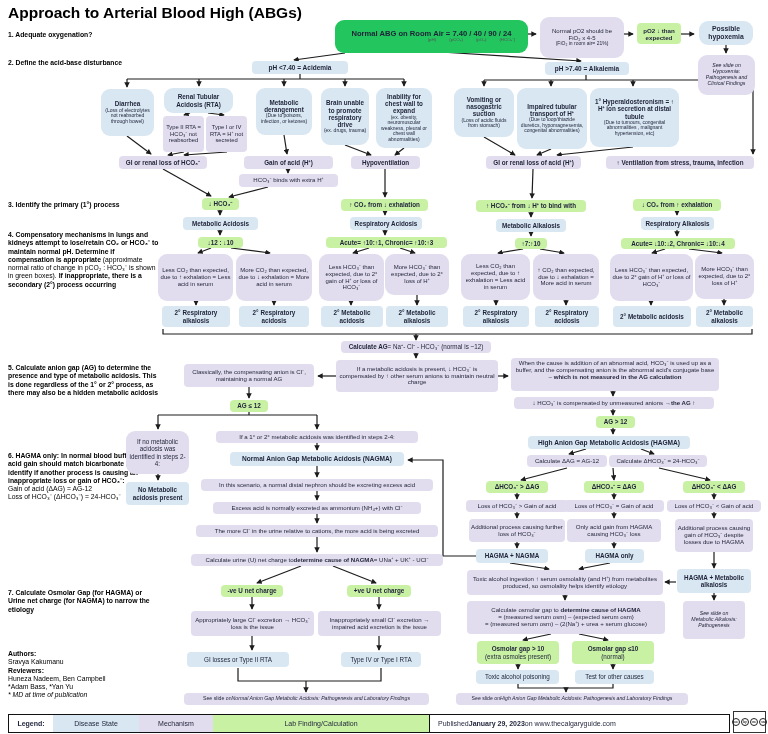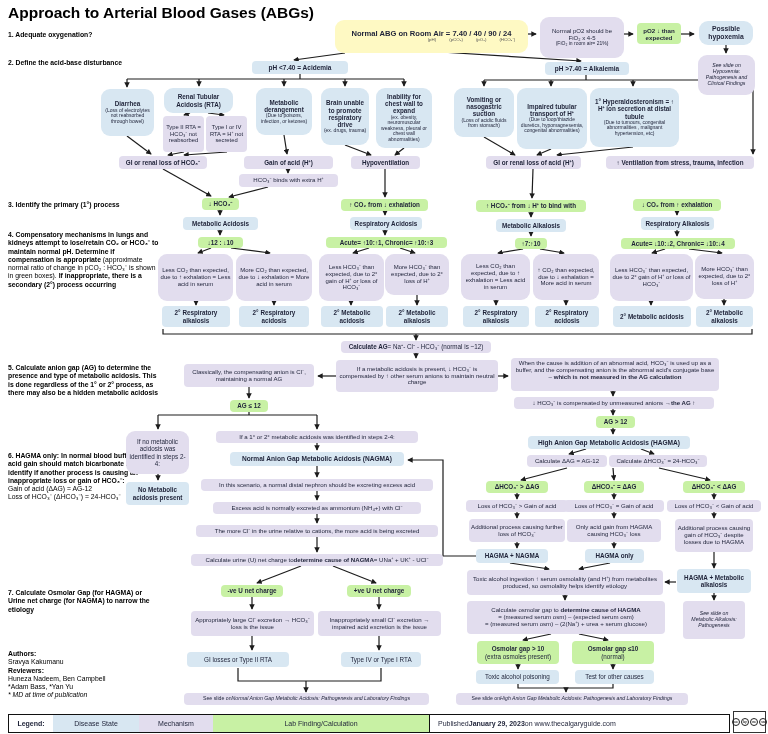--- a/index.html
+++ b/index.html
@@ -4,21 +4,21 @@
 <style>
   html,body{margin:0;padding:0;background:#fff;}
   #canvas{position:relative;width:768px;height:734px;background:#fff;overflow:hidden;
     font-family:"Liberation Sans",sans-serif;color:#1e2238;}
   .b{position:absolute;box-sizing:border-box;display:flex;flex-direction:column;
      justify-content:center;align-items:center;text-align:center;border-radius:4px;
      padding:1px 2px;font-size:6.3px;line-height:1.13;z-index:2;}
   .blue{background:#d8e7f2;}
   .purple{background:#e2ddee;}
   .green{background:#c8f1a4;font-weight:600;}
-  .gray{background:#fef9c3;}
+  .gray{background:#22c55e;}
   .rd{border-radius:9px;}
   .bd{font-weight:bold;}
   .it{font-style:italic;}
   .sm{font-size:5px;font-weight:normal;}
   .t5{font-size:5.2px;}
   .t58{font-size:5.8px;}
   .t6{font-size:6px;}
   .t61{font-size:6.1px;}
   .t66{font-size:6.6px;}
   .steps{position:absolute;font-size:6.8px;line-height:1.22;color:#000;z-index:2;}
@@ -34,21 +34,21 @@
      box-sizing:border-box;display:flex;flex-direction:column;align-items:center;justify-content:center;z-index:2;background:#fff;}
   #cc .row{display:flex;gap:1px;}
   #cc .c{width:6px;height:6px;border:0.8px solid #222;border-radius:50%;font-size:3.2px;
      display:flex;align-items:center;justify-content:center;color:#222;font-weight:bold;}
 </style>
 </head>
 <body>
 
 <div id="canvas">
 
-  <div id="title">Approach to Arterial Blood Gases (ABGs)</div>
+  <div id="title">Approach to Arterial Blood High (ABGs)</div>
 
   <div class="steps bd" style="left:8px;top:31px;width:160px;">1. Adequate oxygenation?</div>
   <div class="steps bd" style="left:8px;top:59px;width:170px;">2. Define the acid-base disturbance</div>
   <div class="steps bd" style="left:8px;top:201px;width:175px;">3. Identify the primary (1°) process</div>
   <div class="steps" style="left:8px;top:231px;width:154px;"><span class="bd">4. Compensatory mechanisms in lungs and kidneys attempt to lose/retain CO₂ or HCO₃⁻ to maintain normal pH. Determine if compensation is appropriate </span><span class="nb">(approximate normal ratio of change in pCO₂ : HCO₃⁻ is shown in green boxes). </span><span class="bd">If inappropriate, there is a secondary (2°) process occurring</span></div>
   <div class="steps bd" style="left:8px;top:364px;width:154px;">5. Calculate anion gap (AG) to determine the presence and type of metabolic acidosis. This is done regardless of the 1° or 2° process, as there may also be a hidden metabolic acidosis</div>
   <div class="steps" style="left:8px;top:452px;width:162px;"><span class="bd">6. HAGMA only: In normal blood buffer system, acid gain should match bicarbonate lost. If not, identify if another process is causing an inappropriate loss or gain of HCO₃⁻:</span><br><span class="nb">Gain of acid (ΔAG) = AG-12</span><br><span class="nb">Loss of HCO₃⁻ (ΔHCO₃⁻) = 24-HCO₃⁻</span></div>
   <div class="steps bd" style="left:8px;top:589px;width:152px;">7. Calculate Osmolar Gap (for HAGMA) or Urine net charge (for NAGMA) to narrow the etiology</div>
   <div class="steps" style="left:8px;top:650px;width:160px;">
     <span class="bd">Authors:</span><br>

